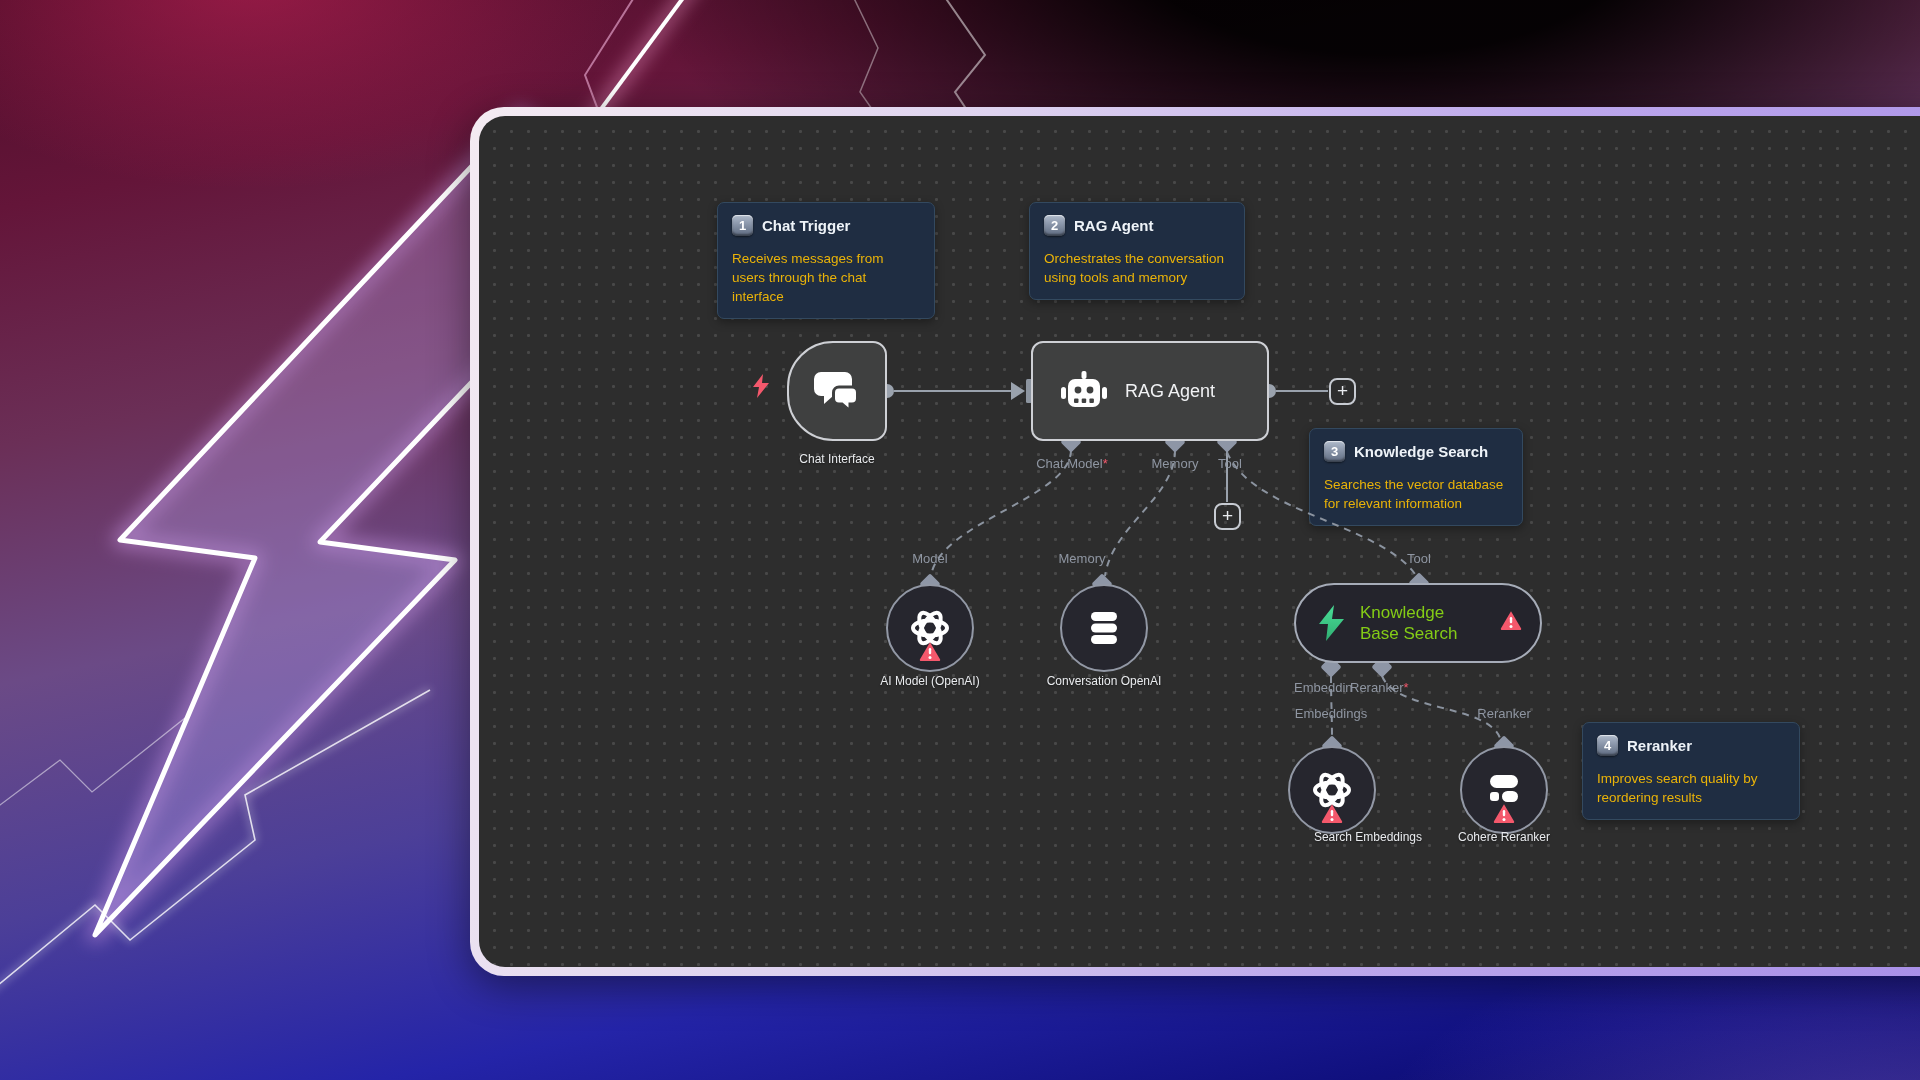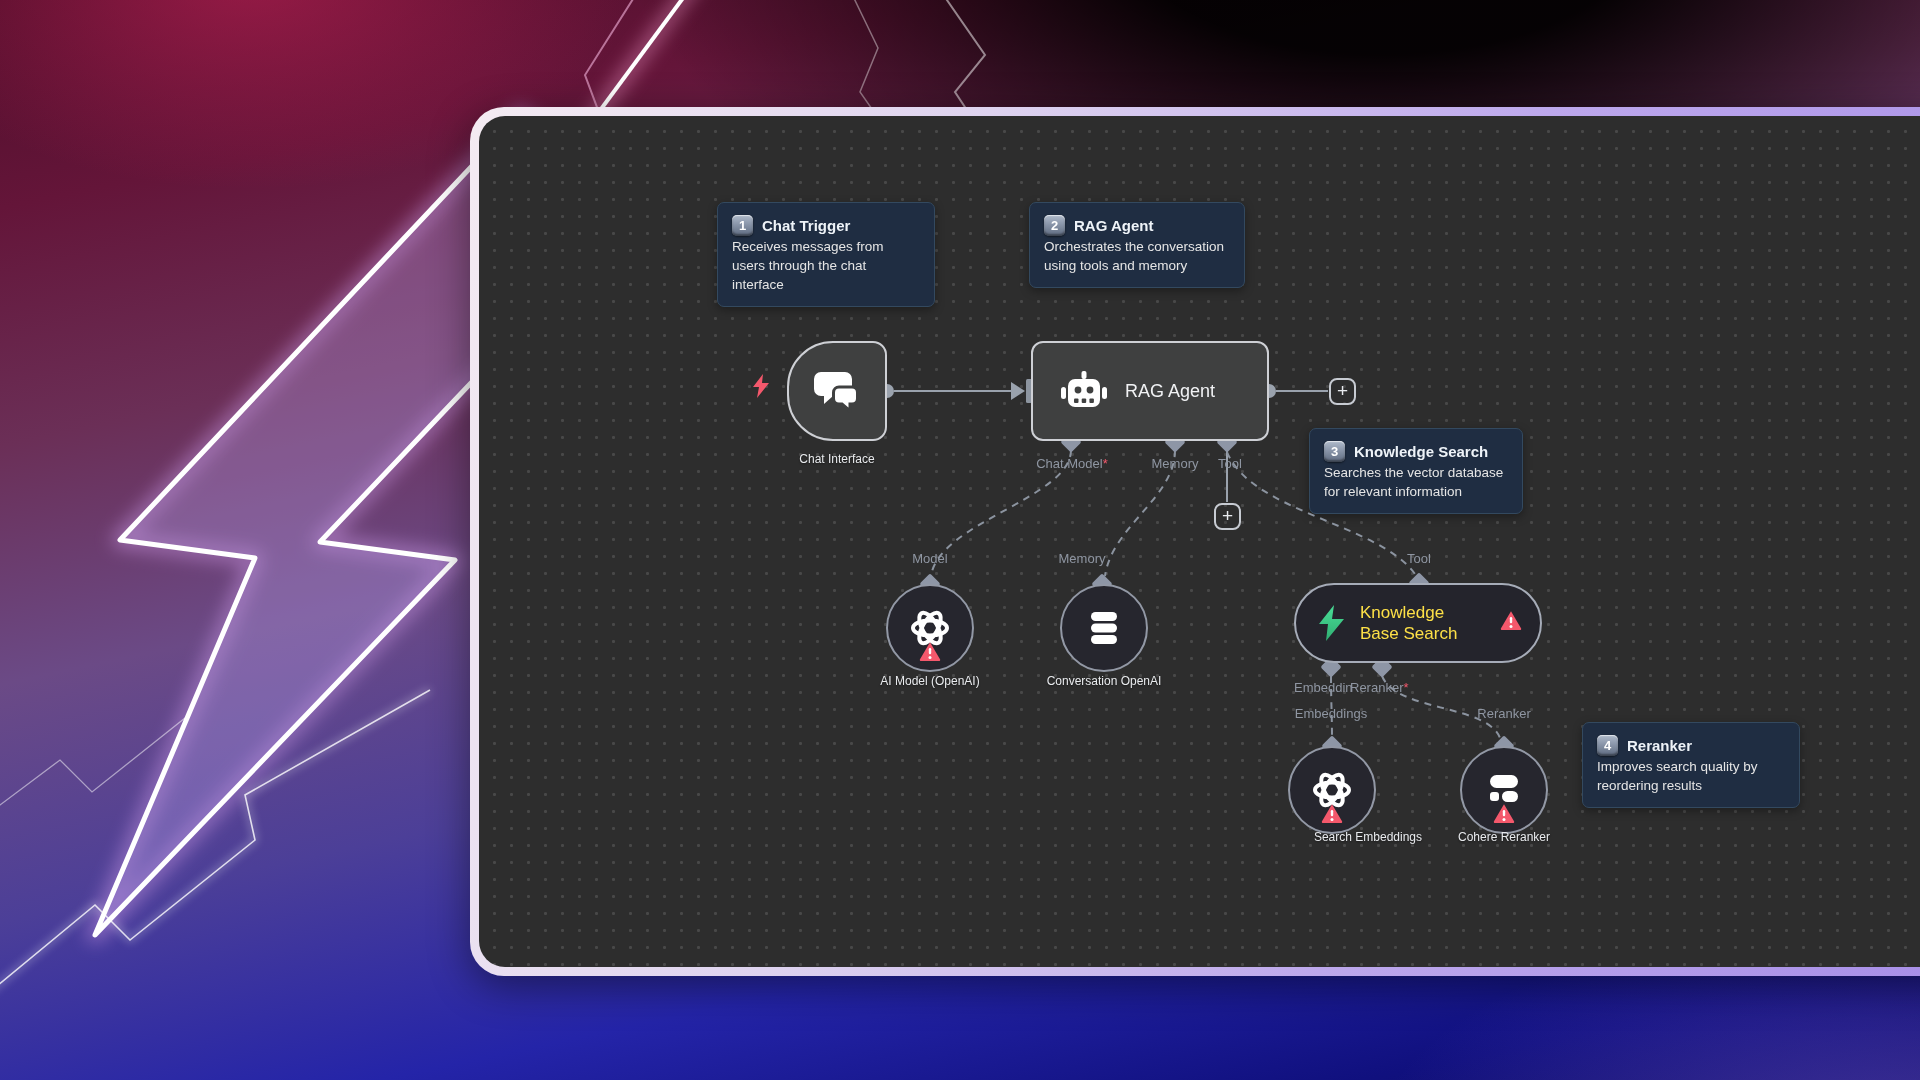--- a/index.html
+++ b/index.html
@@ -30,21 +30,21 @@
     background-image:radial-gradient(#484848 1.3px, transparent 1.7px);
     background-size:17px 17px;background-position:7px 7px;
   }
   
   .callout{
     position:absolute;box-sizing:border-box;border-radius:7px;
     background:#1f2d42;border:1px solid #33495f;padding:12px 14px;
     box-shadow:0 3px 10px rgba(0,0,0,.35);z-index:1;
   }
   .callout-title{display:flex;align-items:center;gap:9px;font-size:15px;font-weight:700;color:#eef3f8;}
-  .callout-body{margin-top:1px;font-size:13.5px;line-height:1.42;color:#e5e5e5;}
+  .callout-body{margin-top:13px;font-size:13.5px;line-height:1.42;color:#eab308;}
   .keycap{
     width:21px;height:21px;flex:0 0 21px;border-radius:5px;
     background:linear-gradient(180deg,#b0bbcb 0%,#8995a9 45%,#5e6b80 100%);
     box-shadow:inset 0 1px 1px rgba(255,255,255,.65), inset 0 -2px 2px rgba(0,0,0,.4), 0 1px 2px rgba(0,0,0,.5);
     color:#fff;font-weight:700;font-size:13px;display:flex;align-items:center;justify-content:center;
   }
   
   .wires{position:absolute;left:0;top:0;z-index:2;}
   
   .node{position:absolute;z-index:3;box-sizing:border-box;}
@@ -53,21 +53,21 @@
     border-radius:46px 14px 14px 46px;display:flex;align-items:center;justify-content:center;
   }
   .rag-node{
     width:238px;height:100px;background:#3f4040;border:2px solid #ced0d5;border-radius:12px;
     display:flex;align-items:center;gap:18px;padding-left:28px;
     color:#f1f2f4;font-size:18px;font-weight:500;
   }
   .pill-node{
     width:248px;height:80px;background:#24242c;border:2px solid #a6acb8;border-radius:42px;
     display:flex;align-items:center;gap:14px;padding:0 18px 0 22px;
-    color:#fde047;font-size:17px;font-weight:500;line-height:1.25;
+    color:#84cc16;font-size:17px;font-weight:500;line-height:1.25;
   }
   .pill-node .pill-label{flex:1;}
   .circle-node{
     width:88px;height:88px;border-radius:50%;background:#26262e;border:2px solid #9298a5;
     display:flex;align-items:center;justify-content:center;
   }
   .warn-badge{position:absolute;left:50%;transform:translateX(-50%);bottom:5px;}
   .node-label{
     position:absolute;z-index:3;color:#e9ebee;font-size:12px;text-align:center;
     text-shadow:0 1px 2px rgba(0,0,0,.45);line-height:1.25;

